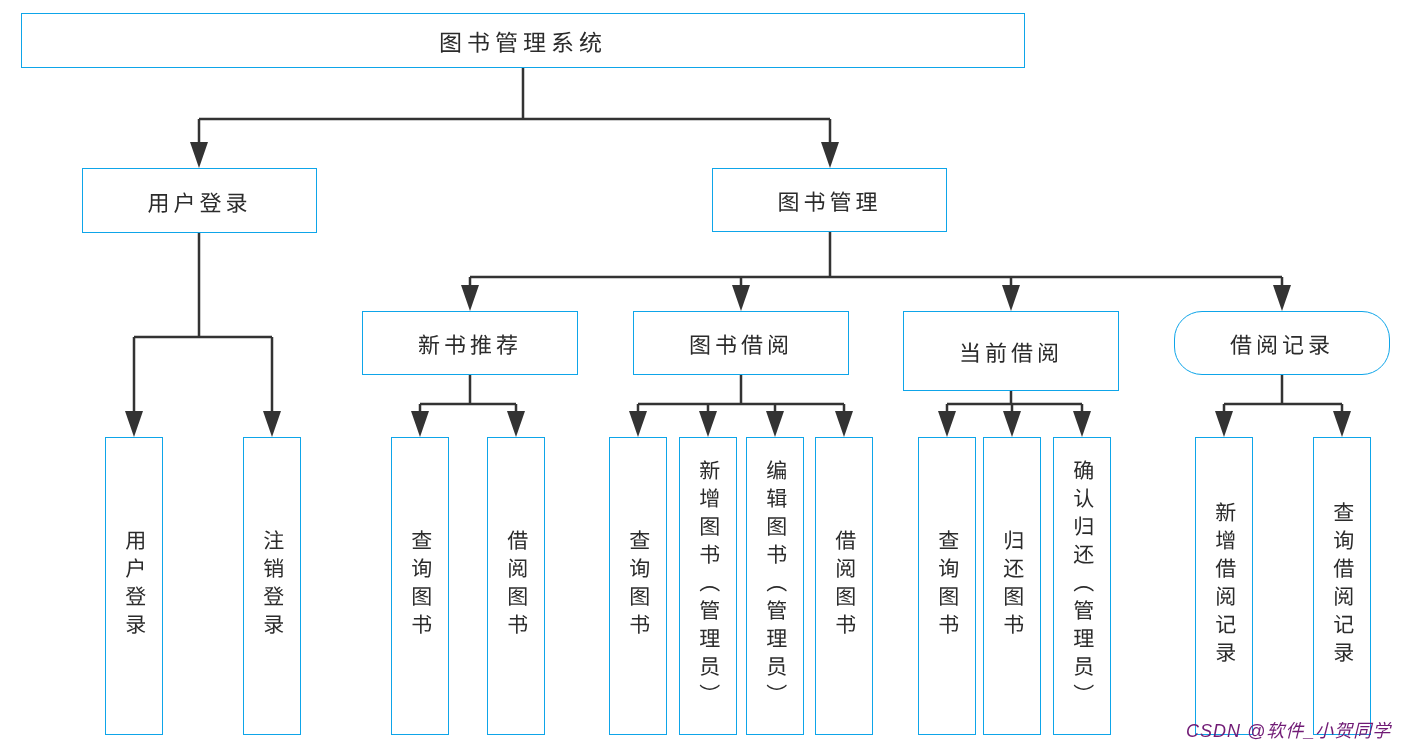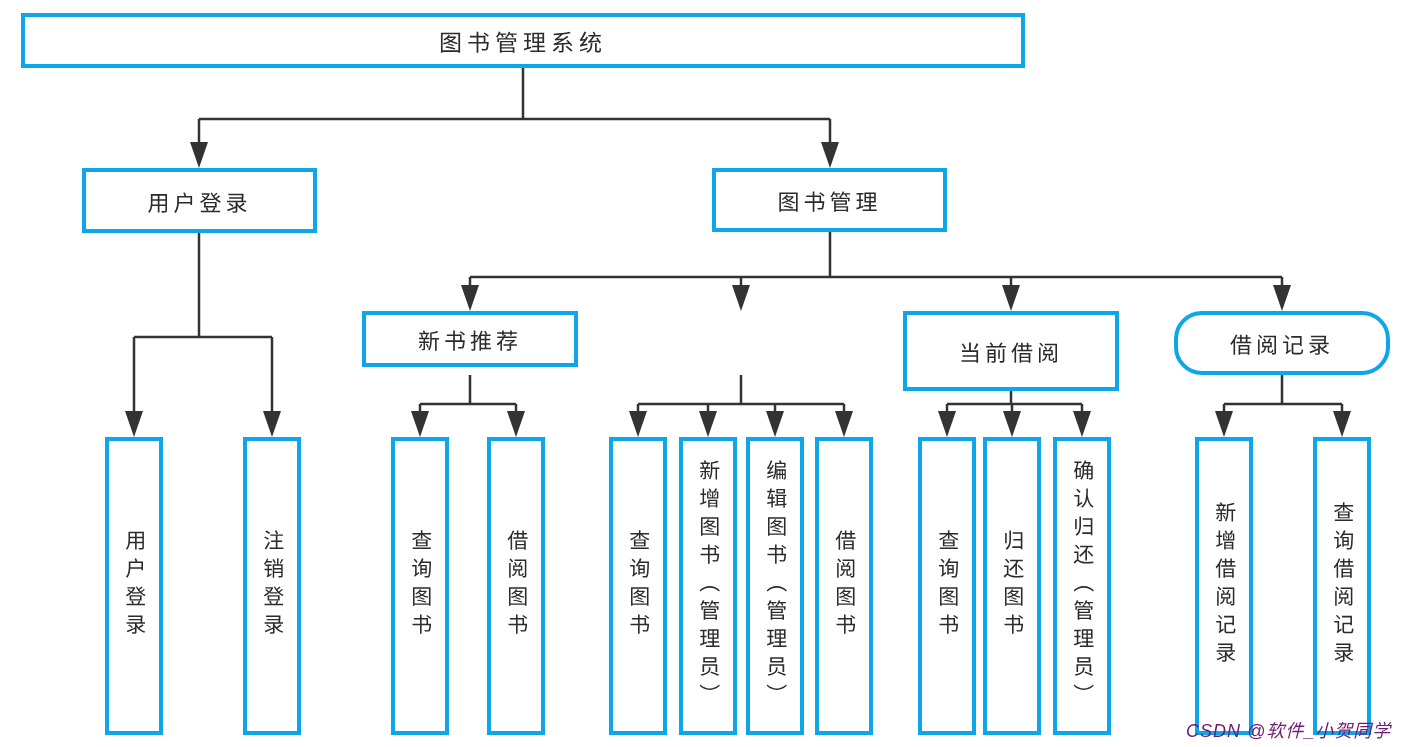--- a/index.html
+++ b/index.html
@@ -13,21 +13,21 @@
     overflow: hidden;
   }
   .connectors {
     position: absolute;
     left: 0; top: 0;
     width: 1405px; height: 747px;
     z-index: 1;
   }
   .node {
     position: absolute;
-    border: 4px solid #0ea5e9;
+    border: 1px solid #0ea5e9;
     background: #ffffff;
     display: flex;
     align-items: center;
     justify-content: center;
     color: #2b2b2b;
     z-index: 2;
   }
   .root-node { font-size: 23px; letter-spacing: 5px; }
   .h-node    { font-size: 22px; letter-spacing: 4px; }
   .leaf {
@@ -114,22 +114,25 @@
     <span>图书管理系统</span>
   </div>
 
   <div class="node h-node" style="left:82px; top:168px; width:235px; height:65px;">
     <span>用户登录</span>
   </div>
   <div class="node h-node" style="left:712px; top:168px; width:235px; height:64px;">
     <span>图书管理</span>
   </div>
 
-  <div class="node h-node" style="left:362px; top:311px; width:216px; height:56px;">
+  <div class="node h-node" style="left:362px; top:311px; width:216px; height:64px;">
     <span>新书推荐</span>
+  </div>
+  <div class="node h-node" style="left:633px; top:311px; width:216px; height:64px;">
+    <span>图书借阅</span>
   </div>
   <div class="node h-node" style="left:903px; top:311px; width:216px; height:80px;">
     <span>当前借阅</span>
   </div>
   <div class="node h-node" style="left:1174px; top:311px; width:216px; height:64px;border-radius:28px;">
     <span>借阅记录</span>
   </div>
 
   <div class="node leaf" style="left:105px;">
     <span class="v-label">用户登录</span>

